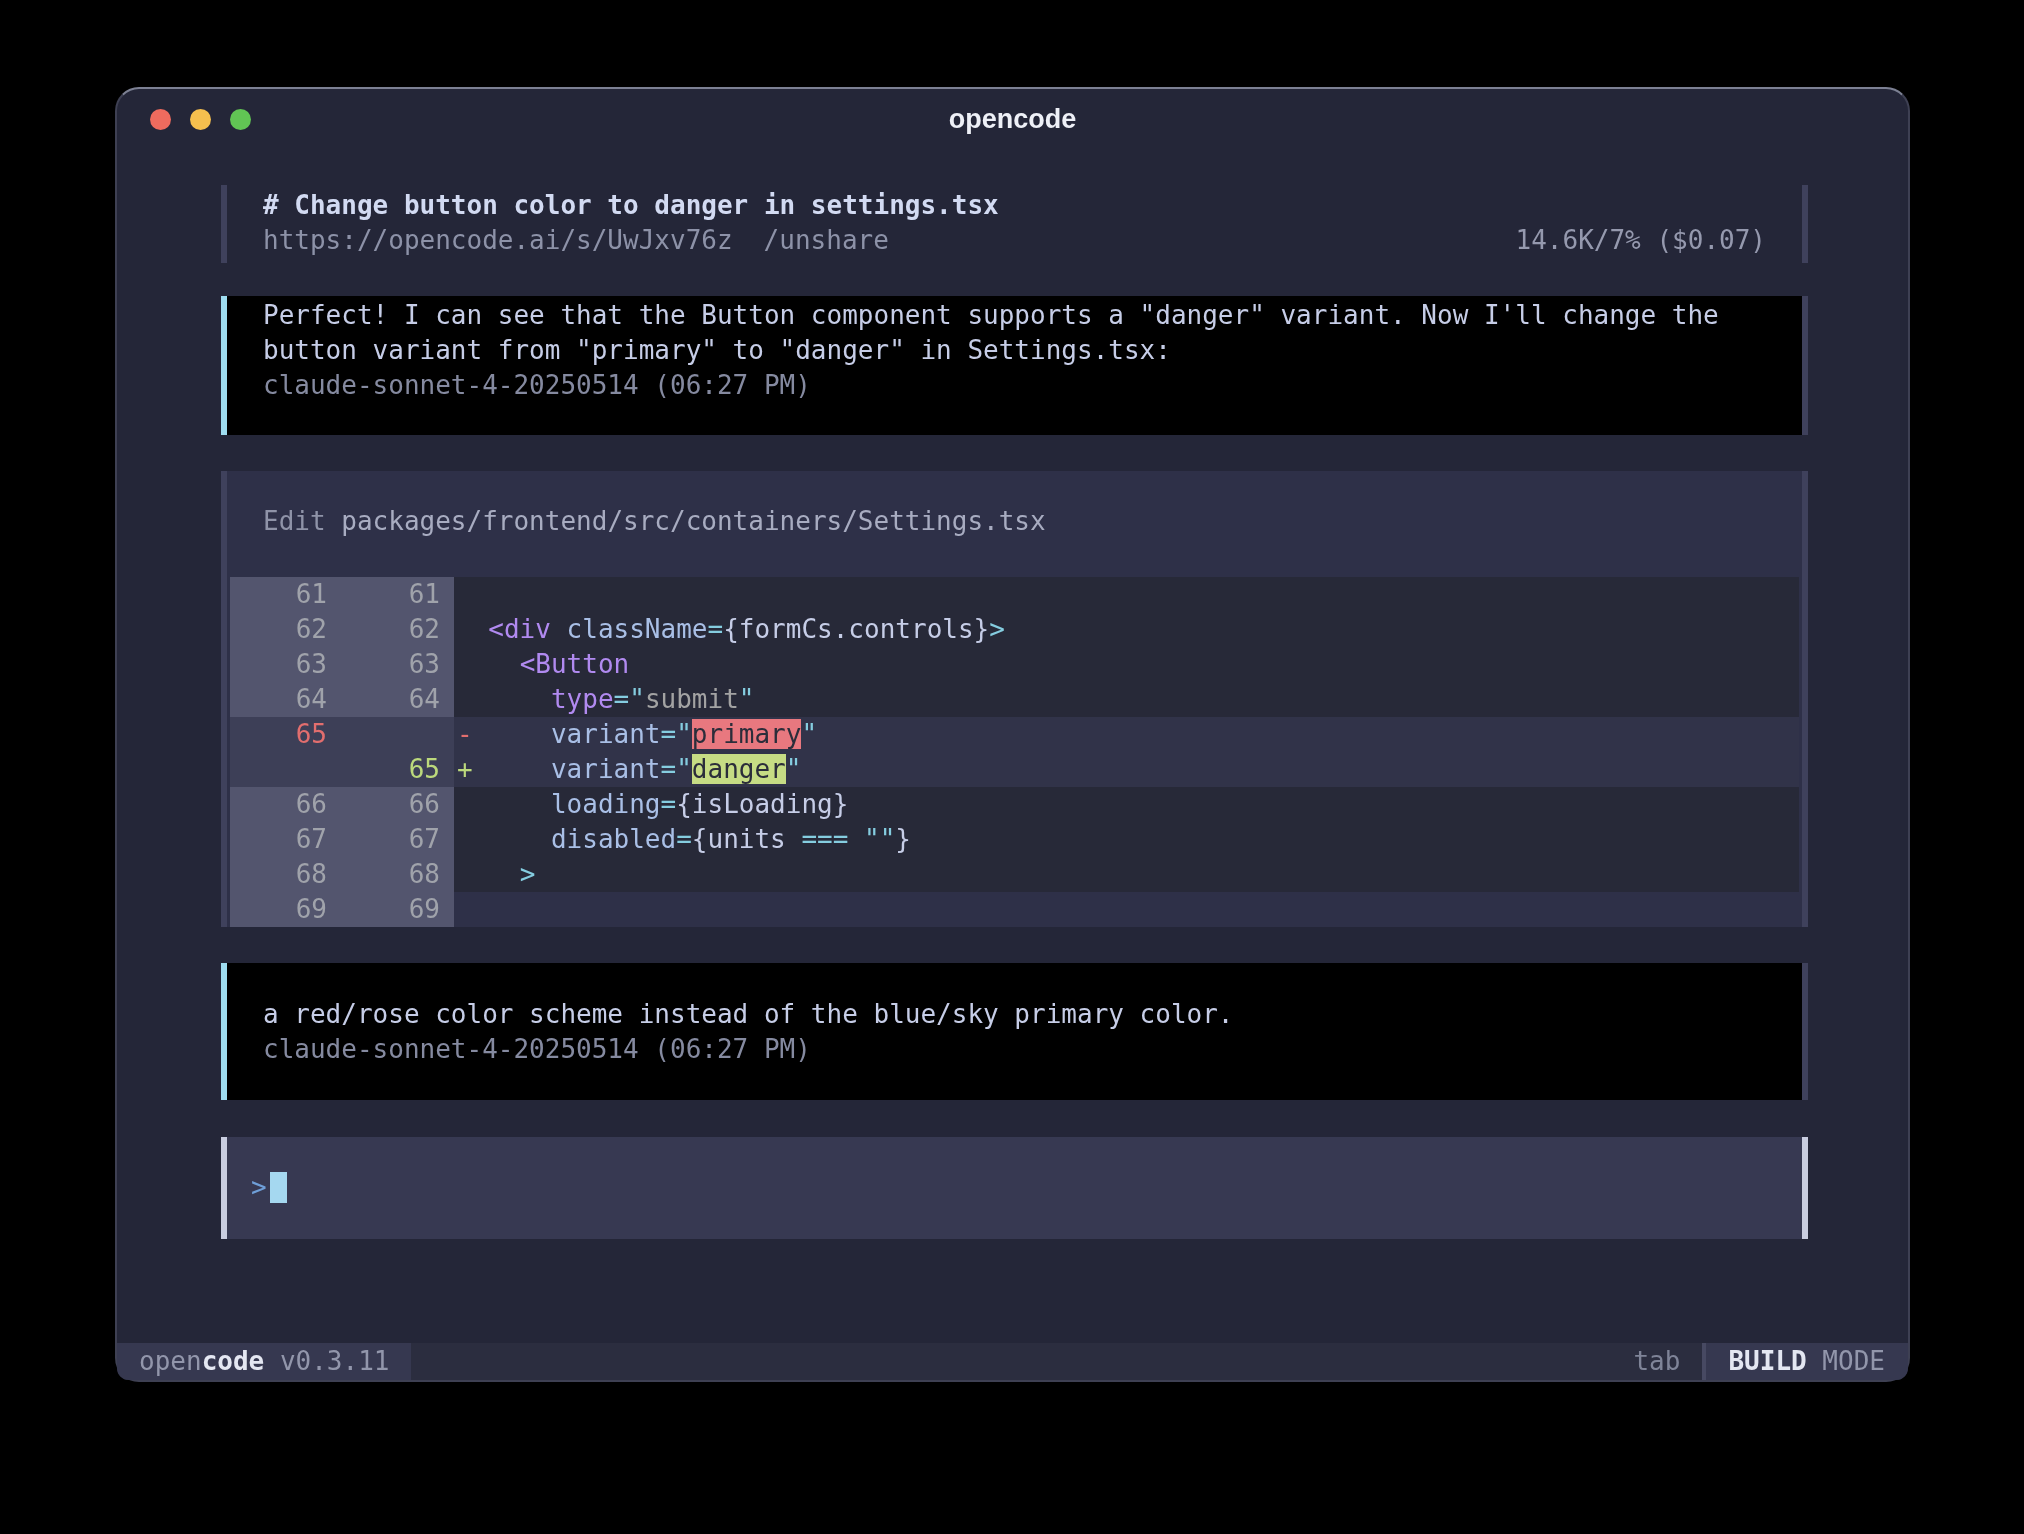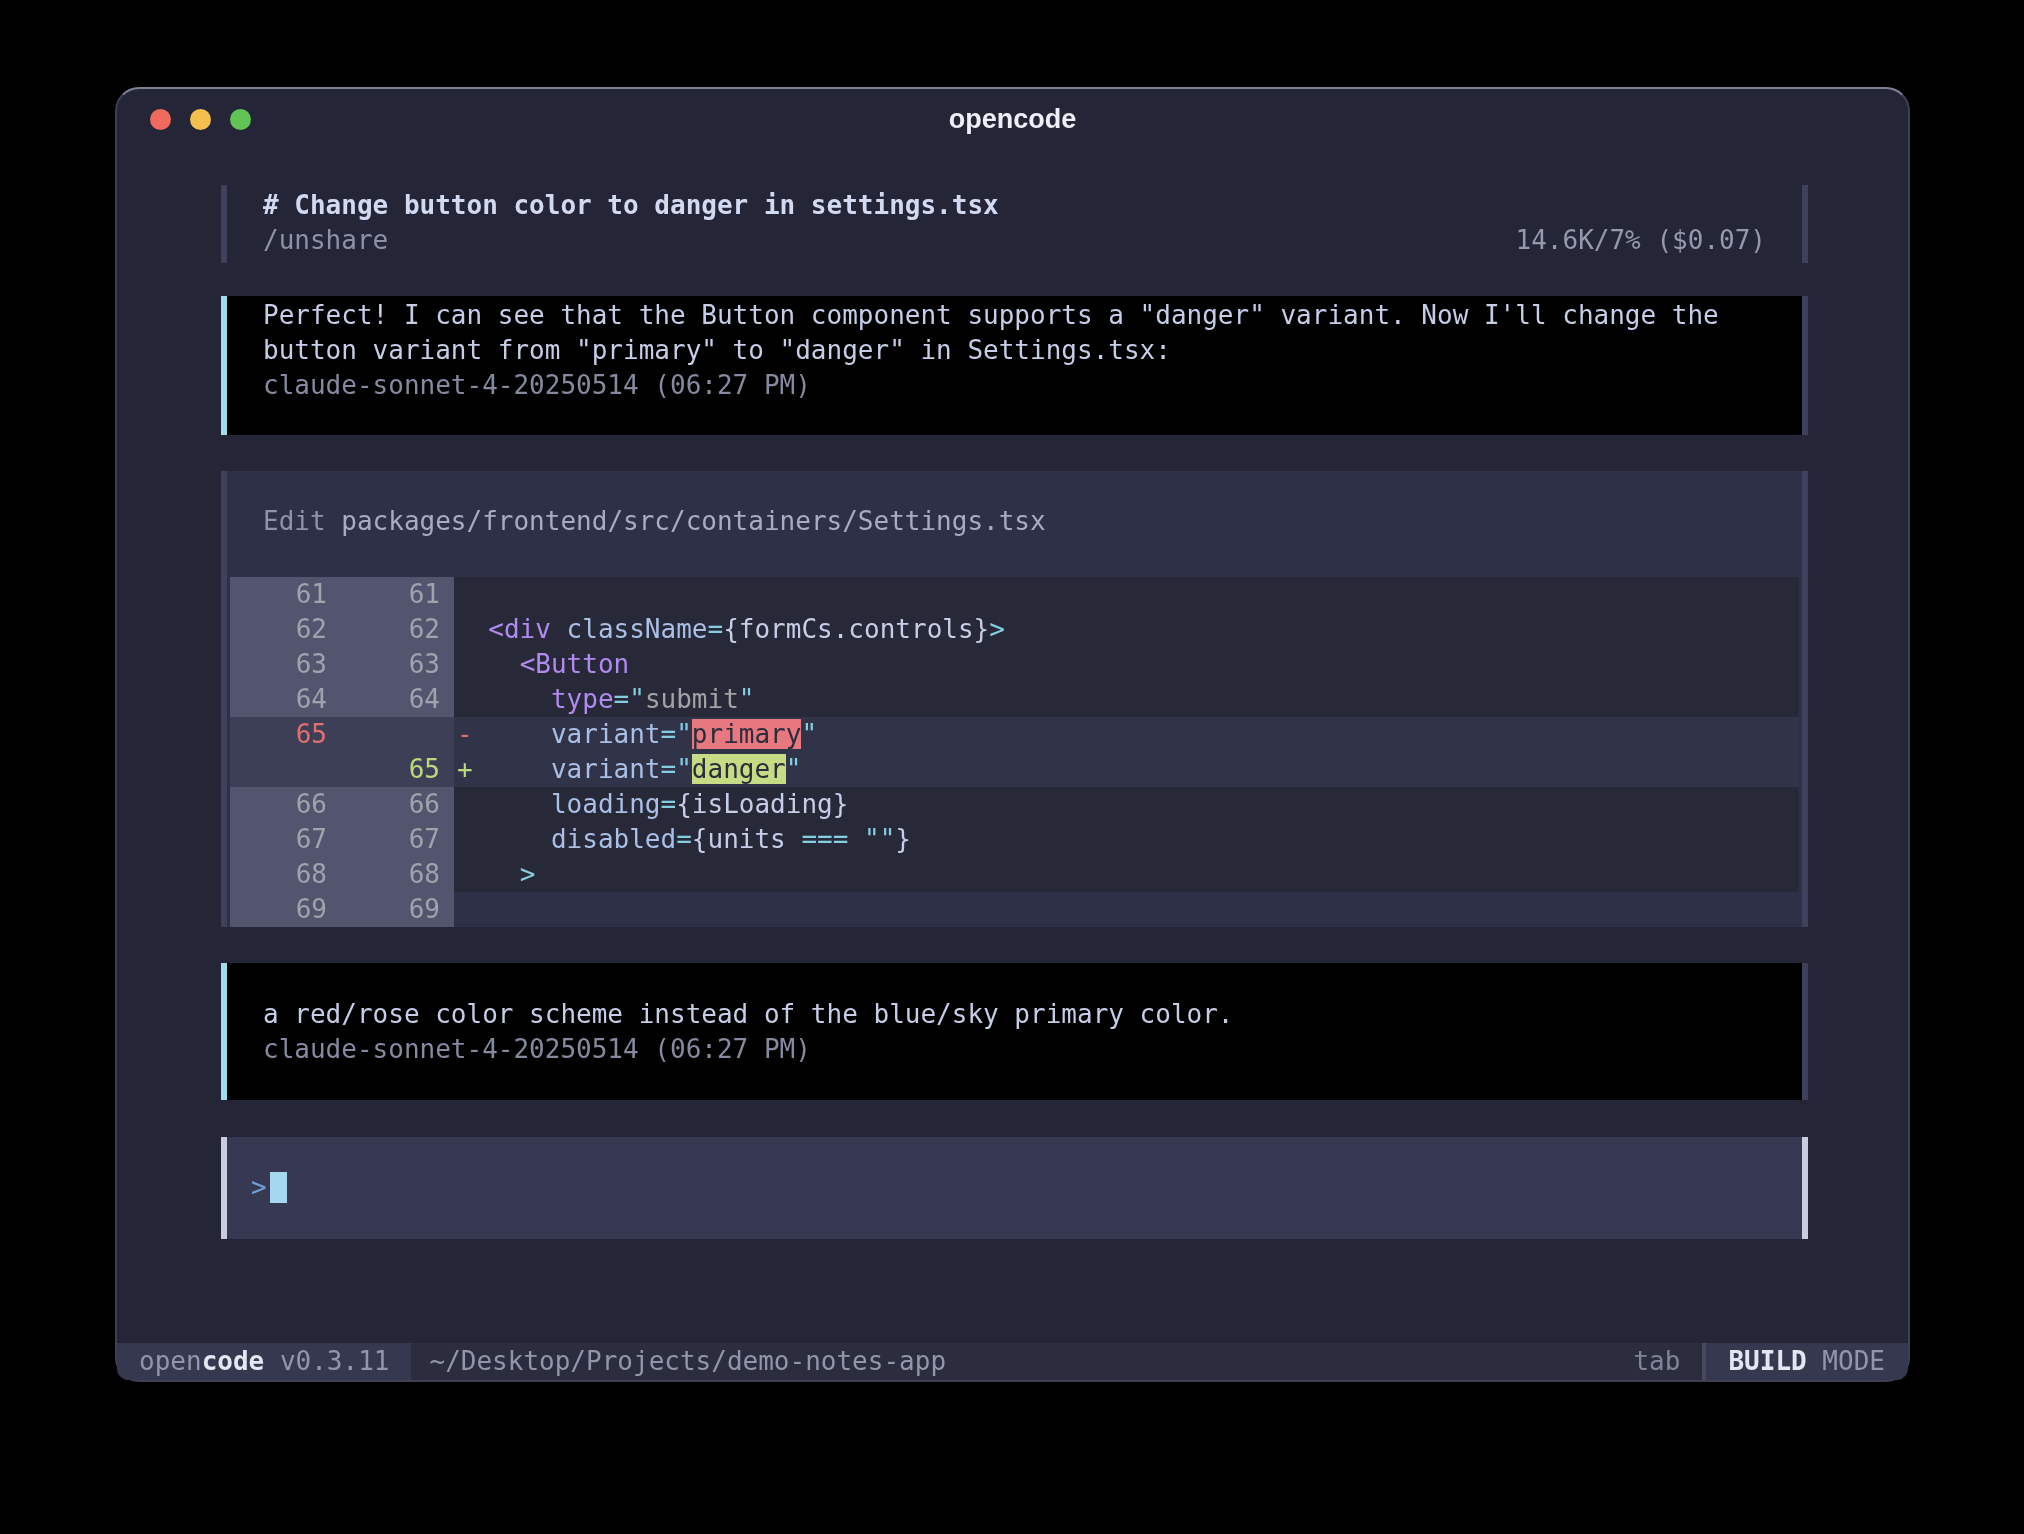--- a/index.html
+++ b/index.html
@@ -96,20 +96,21 @@
     </div>
     <div class="win-title">opencode</div>
   </div>
 
   <div class="block hdr">
     <span class="bar-l bar-grey"></span>
     <span class="bar-r bar-grey"></span>
     <div class="txt hdr-title"># Change button color to danger in settings.tsx</div>
     <div class="hdr-line2">
       <div class="hdr-url-wrap">
+        <span class="txt">https://opencode.ai/s/UwJxv76z</span>
         <span class="txt">/unshare</span>
       </div>
       <span class="txt hdr-tokens">14.6K/7% ($0.07)</span>
     </div>
   </div>
 
   <div class="block msg mt-msg1">
     <span class="bar-l bar-cyan"></span>
     <span class="bar-r bar-grey"></span>
     <div class="txt msg-line">Perfect! I can see that the Button component supports a "danger" variant. Now I'll change the</div>
@@ -190,21 +191,20 @@
     </div>
   </div>
 
 
   <div class="statusbar">
     <div class="chip left">
       <span class="txt sb-dim">open</span>
         <span class="txt sb-bright">code</span>
         <span class="txt sb-dim"> v0.3.11</span>
     </div>
-    <span class="txt sb-path">~/Desktop/Projects/demo-notes-app</span>
     <span class="sb-spacer"></span>
     <span class="txt sb-tab">tab</span>
     <span class="sb-sep"></span>
     <div class="chip right">
       <span class="txt sb-bright">BUILD</span>
         <span class="txt sb-dim"> MODE</span>
     </div>
   </div>
 
 </div>

